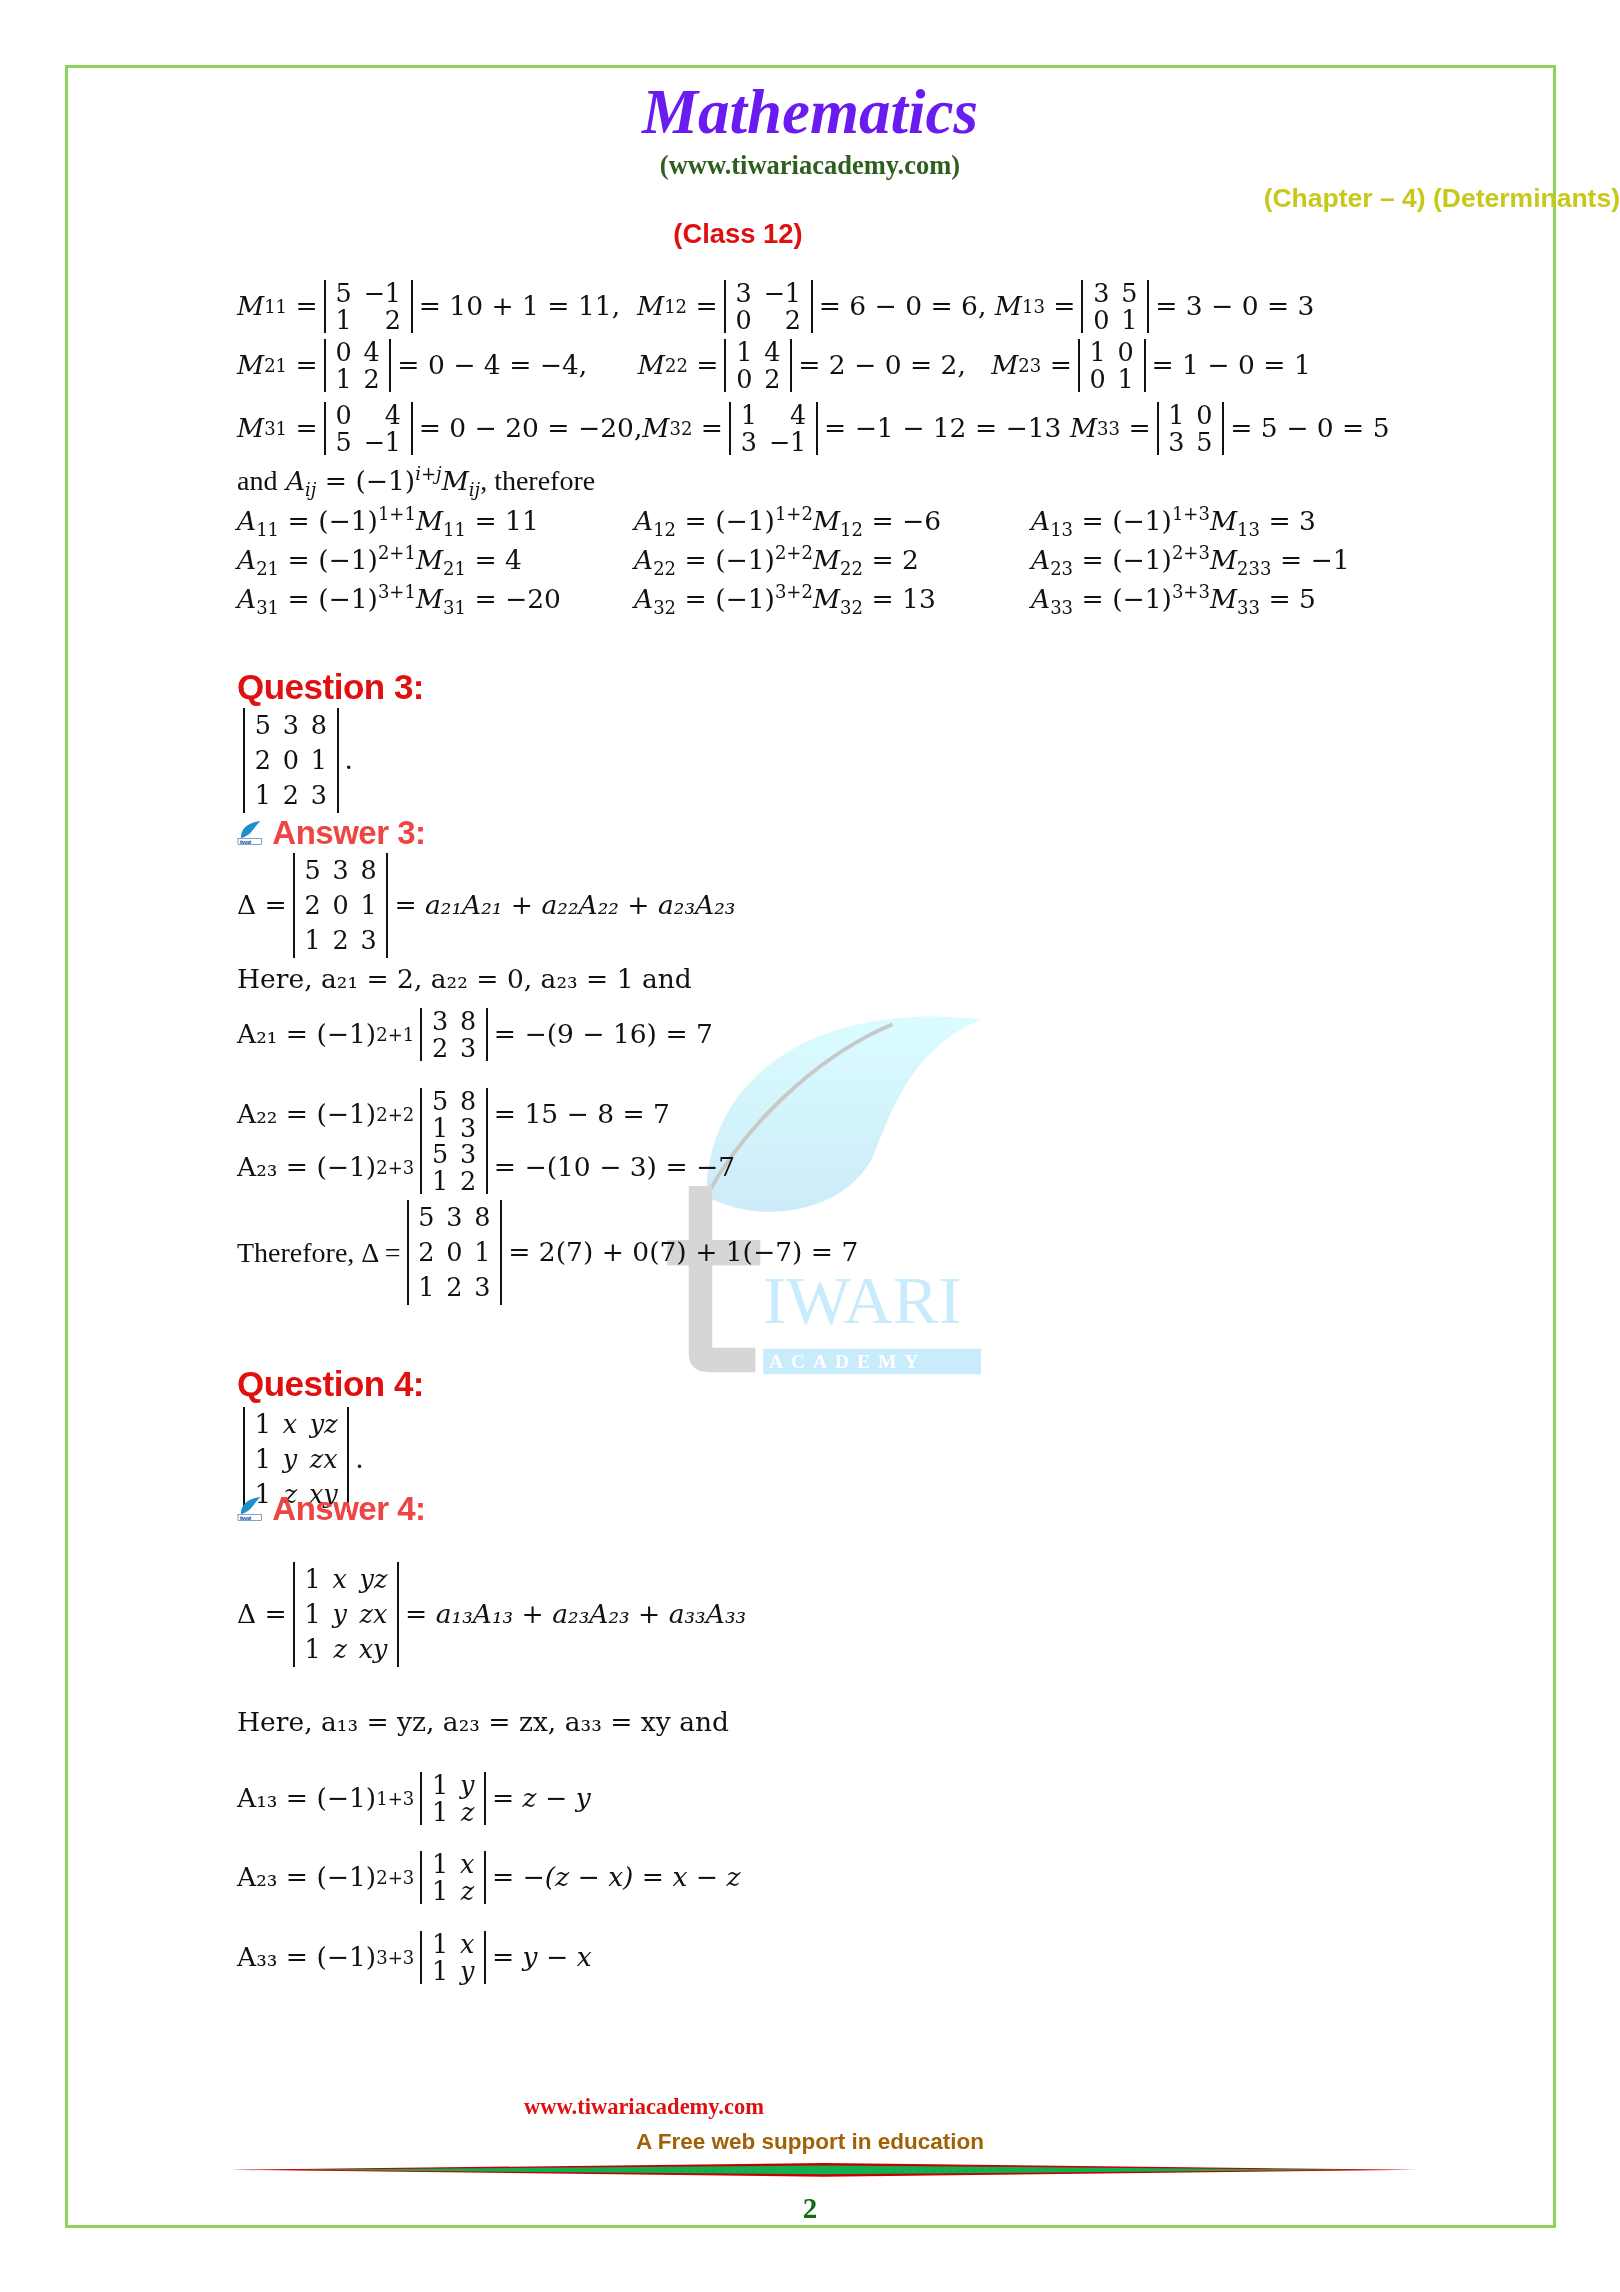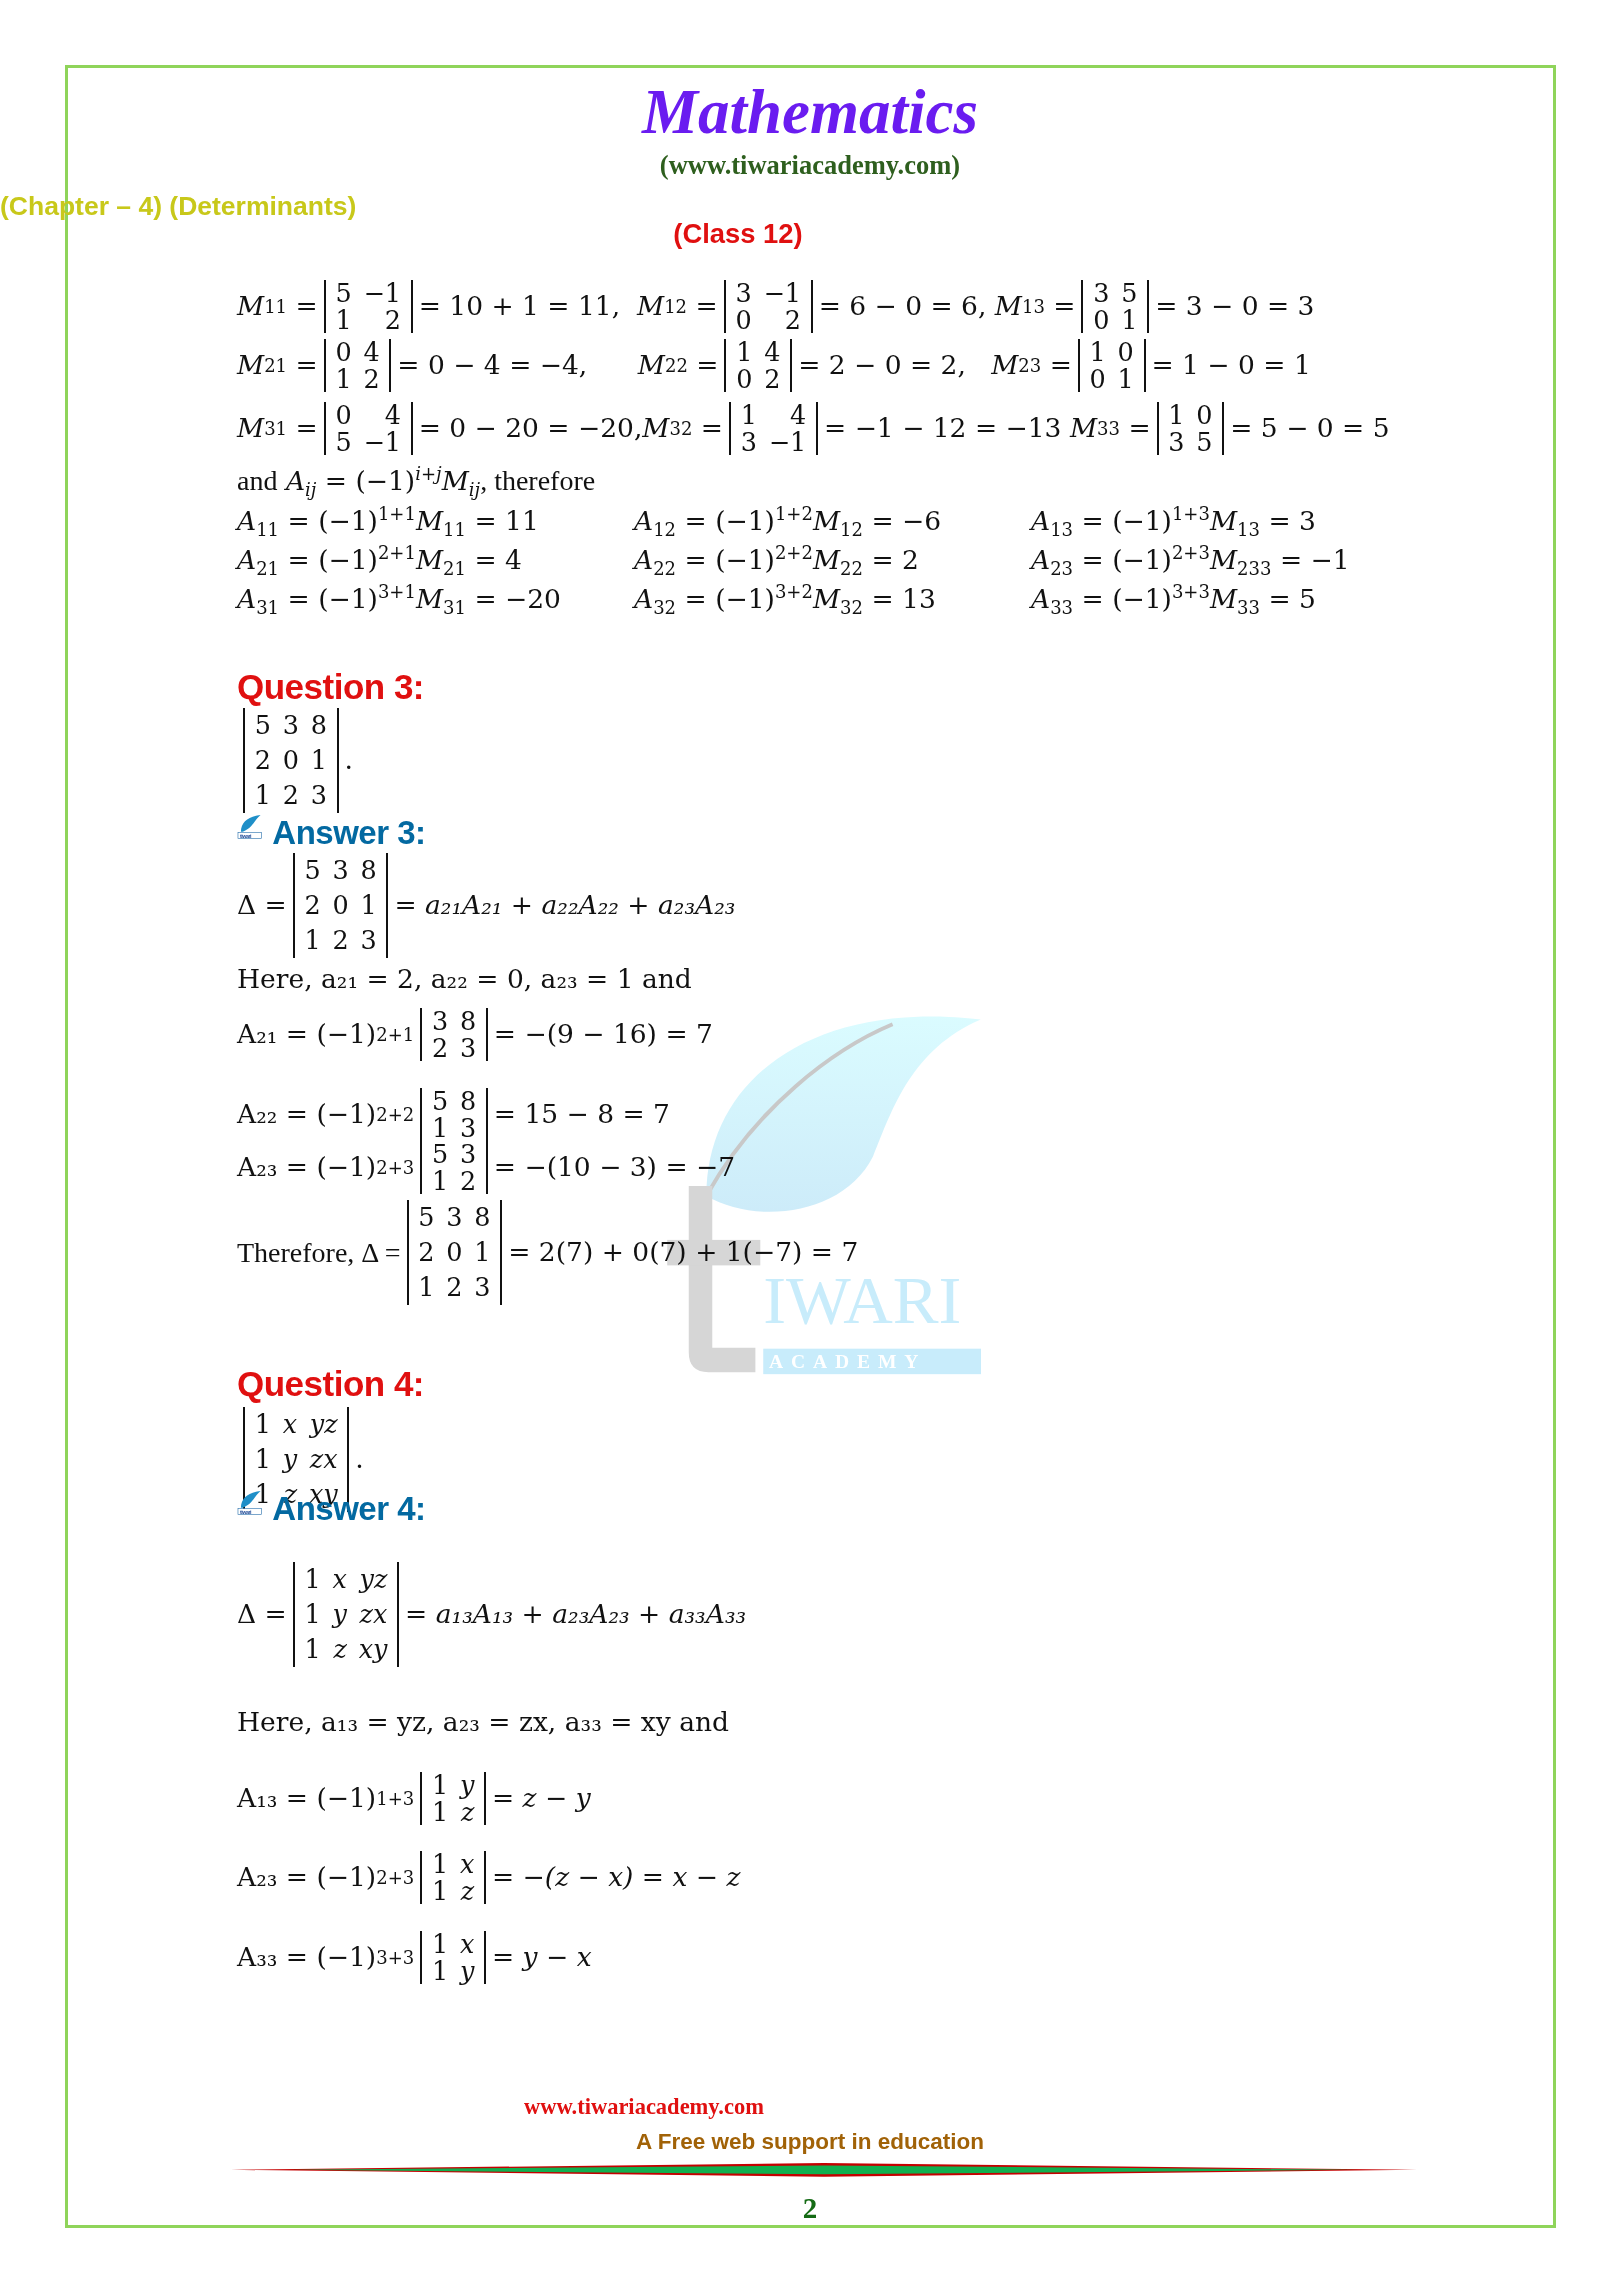--- a/index.html
+++ b/index.html
@@ -7,34 +7,34 @@
   .frame { position: absolute; left: 65px; top: 65px; width: 1485px; height: 2157px; border: 3.9px solid #8fd45a; box-sizing: content-box; }
   .abs { position: absolute; white-space: nowrap; }
   .math { font-family: "DejaVu Serif", "Liberation Serif", serif; font-size: 26.5px; line-height: 1; }
   .math i { font-style: italic; }
   .txt { font-family: "Liberation Serif", serif; font-size: 28px; }
   sub { font-size: 0.68em; vertical-align: -0.35em; line-height: 0; }
   sup { font-size: 0.68em; vertical-align: 0.55em; line-height: 0; }
 
   .title { left: 0; width: 1620px; text-align: center; top: 76px; font-family: "Liberation Serif", serif; font-style: italic; font-weight: bold; font-size: 63px; color: #6a1cf0; }
   .sub1 { left: 0; width: 1620px; text-align: center; top: 150px; font-family: "Liberation Serif", serif; font-weight: bold; font-size: 26.5px; color: #2e5f1e; }
-  .sub2 { left: 0; width: 1620px; text-align: left; top: 183px; font-family: "Liberation Sans", sans-serif; font-weight: bold; font-size: 26.5px; color: #c8c81a; margin-top: 8px; }
+  .sub2 { left: 0; width: 1620px; text-align: right; top: 183px; font-family: "Liberation Sans", sans-serif; font-weight: bold; font-size: 26.5px; color: #c8c81a; }
   .sub3 { left: 0; width: 1476px; text-align: center; top: 218px; font-family: "Liberation Sans", sans-serif; font-weight: bold; font-size: 27.4px; color: #e01010; }
 
   
   .det { display: inline-flex; vertical-align: middle; border-left: 2px solid #111; border-right: 2px solid #111; padding: 0 3.9px; margin: 0 5.9px; }
   .det .col { display: flex; flex-direction: column; }
   .det .cell { height: 32px; line-height: 32px; text-align: right; padding: 0 5.9px; font-size: 25.5px; }
   .det.d2 .cell { height: 26.5px; line-height: 26.5px; }
   .det.d3 .cell { height: 35px; line-height: 35px; }
   .det .cell.lft { text-align: left; }
   .row { display: flex; align-items: center; }
 
   .qhead { font-family: "Liberation Sans", sans-serif; font-weight: bold; font-size: 35px; color: #e01010; letter-spacing: -0.5px; }
-  .ahead { font-family: "Liberation Sans", sans-serif; font-weight: bold; font-size: 33px; color: #0369a1; display: flex; letter-spacing: -0.5px; }
+  .ahead { font-family: "Liberation Sans", sans-serif; font-weight: bold; font-size: 33px; color: #ef4444; display: flex; align-items: center; letter-spacing: -0.5px; }
   .qtext { font-family: "Liberation Sans", sans-serif; font-size: 26.5px; letter-spacing: -0.3px; }
   .ans-icon { width: 25.5px; height: 25.5px; margin-right: 9.8px; position: relative; }
 
   .watermark { position: absolute; left: 667px; top: 990px; width: 314px; height: 392px; pointer-events: none; }
 
   .footer1 { left: 0; width: 1288px; text-align: center; top: 2094px; font-family: "Liberation Serif", serif; font-weight: bold; font-size: 22.5px; color: #e01010; }
   .footer2 { left: 0; width: 1620px; text-align: center; top: 2129px; font-family: Liberation Sans, sans-serif; font-weight: bold; font-size: 22.5px; color: #a16207; }
   .divider { position: absolute; left: 231px; top: 2163px; width: 1186px; height: 13.7px; }
   .pagenum { left: 0; width: 1620px; text-align: center; top: 2192px; font-family: "Liberation Serif", serif; font-weight: bold; font-size: 29px; color: #156b15; }
 </style>

